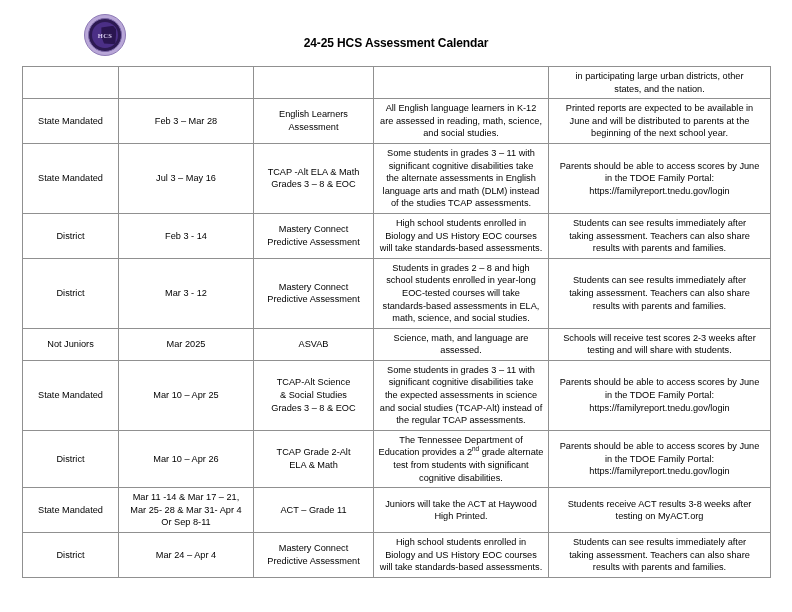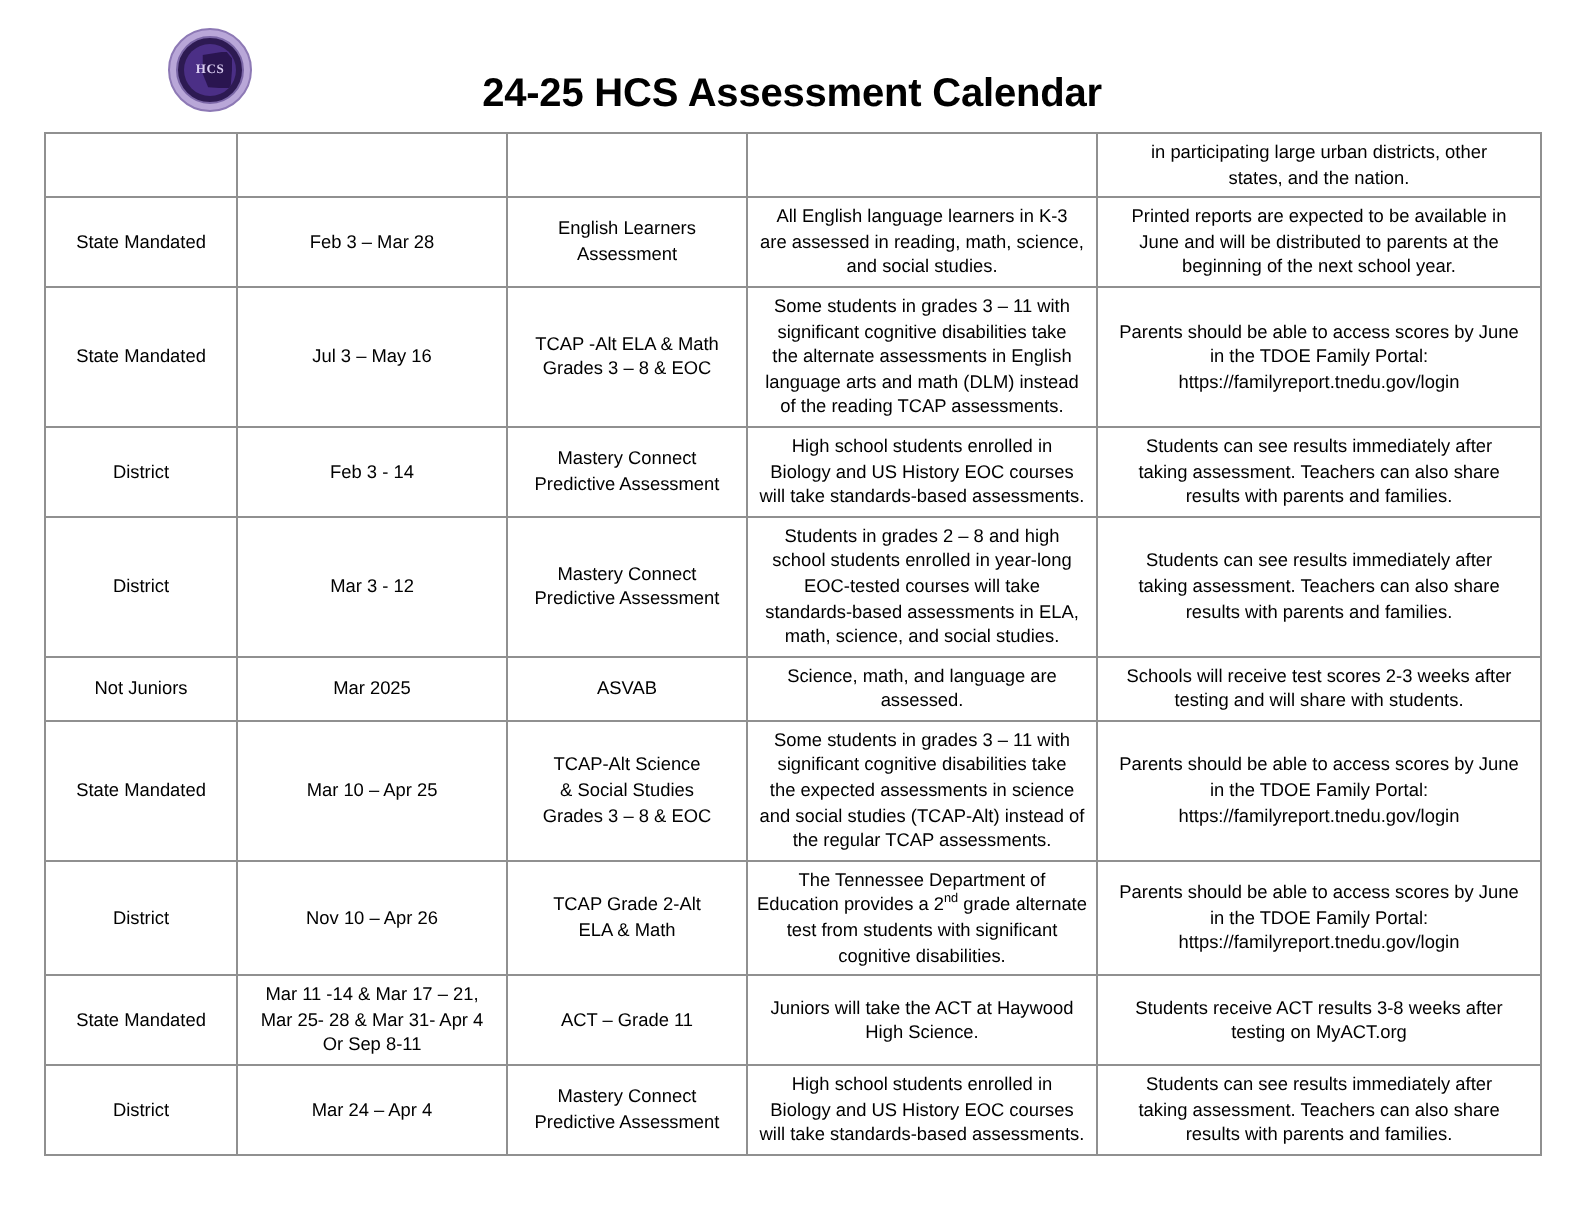--- a/index.html
+++ b/index.html
@@ -75,21 +75,21 @@
     letter-spacing: 0.3px;
     font-family: "Liberation Serif", serif;
   }
 
   .doc-title {
     position: absolute;
     left: 0;
     right: 0;
     top: 36px;
     text-align: center;
-    font-size: 20px;
+    font-size: 12px;
     font-weight: bold;
     font-family: "Liberation Sans", sans-serif;
     letter-spacing: -0.1px;
   }
 
   
   .calendar-wrap {
     position: absolute;
     left: 22px;
     top: 66px;
@@ -164,21 +164,21 @@
           </td>
         </tr>
         <tr>
           <td>State Mandated</td>
           <td>Feb 3 – Mar 28</td>
           <td>
             <span class="line">English Learners</span>
             <span class="line">Assessment</span>
           </td>
           <td>
-            <span class="line">All English language learners in K-3</span>
+            <span class="line">All English language learners in K-12</span>
             <span class="line">are assessed in reading, math, science,</span>
             <span class="line">and social studies.</span>
           </td>
           <td>
             <span class="line">Printed reports are expected to be available in</span>
             <span class="line">June and will be distributed to parents at the</span>
             <span class="line">beginning of the next school year.</span>
           </td>
         </tr>
         <tr>
@@ -186,21 +186,21 @@
           <td>Jul 3 – May 16</td>
           <td>
             <span class="line">TCAP -Alt ELA &amp; Math</span>
             <span class="line">Grades 3 – 8 &amp; EOC</span>
           </td>
           <td>
             <span class="line">Some students in grades 3 – 11 with</span>
             <span class="line">significant cognitive disabilities take</span>
             <span class="line">the alternate assessments in English</span>
             <span class="line">language arts and math (DLM) instead</span>
-            <span class="line">of the reading TCAP assessments.</span>
+            <span class="line">of the studies TCAP assessments.</span>
           </td>
           <td>
             <span class="line">Parents should be able to access scores by June</span>
             <span class="line">in the TDOE Family Portal:</span>
             <span class="line">https://familyreport.tnedu.gov/login</span>
           </td>
         </tr>
         <tr>
           <td>District</td>
           <td>Feb 3 - 14</td>
@@ -270,21 +270,21 @@
             <span class="line">the regular TCAP assessments.</span>
           </td>
           <td>
             <span class="line">Parents should be able to access scores by June</span>
             <span class="line">in the TDOE Family Portal:</span>
             <span class="line">https://familyreport.tnedu.gov/login</span>
           </td>
         </tr>
         <tr>
           <td>District</td>
-          <td>Nov 10 – Apr 26</td>
+          <td>Mar 10 – Apr 26</td>
           <td>
             <span class="line">TCAP Grade 2-Alt</span>
             <span class="line">ELA &amp; Math</span>
           </td>
           <td>The Tennessee Department of Education provides a 2<sup>nd</sup> grade alternate test from students with significant cognitive disabilities.</td>
           <td>
             <span class="line">Parents should be able to access scores by June</span>
             <span class="line">in the TDOE Family Portal:</span>
             <span class="line">https://familyreport.tnedu.gov/login</span>
           </td>
@@ -294,21 +294,21 @@
           <td>
             <span class="line">Mar 11 -14 &amp; Mar 17 – 21,</span>
             <span class="line">Mar 25- 28 &amp; Mar 31- Apr 4</span>
             <span class="line">Or Sep 8-11</span>
           </td>
           <td>
             <span class="line">ACT – Grade 11</span>
           </td>
           <td>
             <span class="line">Juniors will take the ACT at Haywood</span>
-            <span class="line">High Science.</span>
+            <span class="line">High Printed.</span>
           </td>
           <td>
             <span class="line">Students receive ACT results 3-8 weeks after</span>
             <span class="line">testing on MyACT.org</span>
           </td>
         </tr>
         <tr>
           <td>District</td>
           <td>Mar 24 – Apr 4</td>
           <td>

